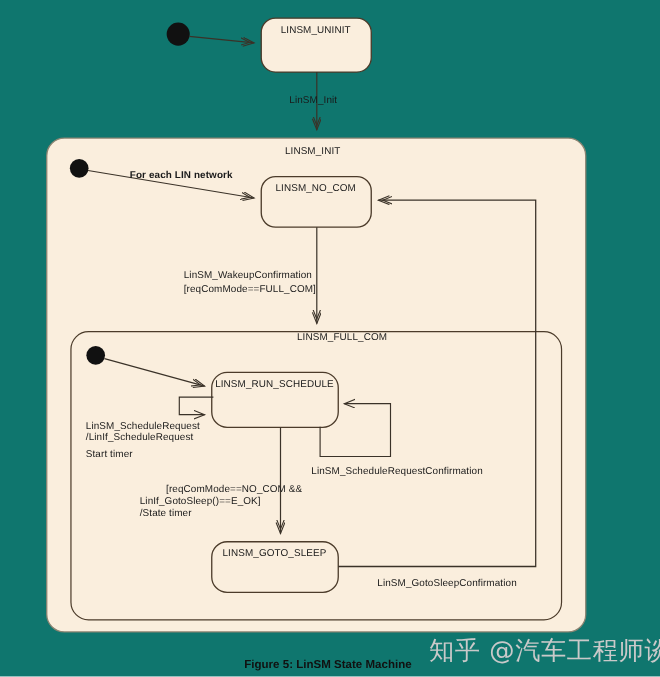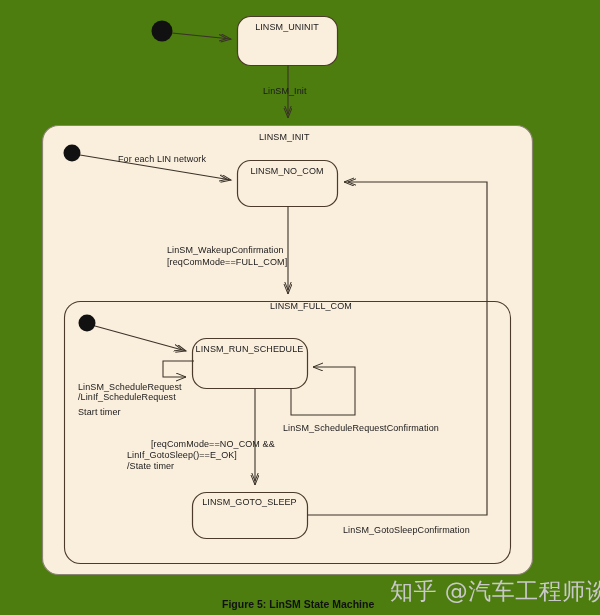--- a/index.html
+++ b/index.html
@@ -4,21 +4,21 @@
 <style>
   html, body {
     margin: 0;
     padding: 0;
     background: #ffffff;
   }
   #page {
     position: relative;
     width: 600px;
     height: 615px;
-    background: #4d7c0f;
+    background: #0f766e;
     font-family: "Liberation Sans", sans-serif;
     overflow: hidden;
   }
   #diagram-svg {
     position: absolute;
     left: 0;
     top: 0;
     width: 600px;
     height: 615px;
   }
@@ -113,21 +113,21 @@
   <div class="lbl state-name" style="left:192px; top:344px; width:115px;">LINSM_RUN_SCHEDULE</div>
 
   <div class="lbl state-name" style="left:192px; top:497px; width:115px;">LINSM_GOTO_SLEEP</div>
 
   <div class="lbl region-name" style="left:259px; top:132px;">LINSM_INIT</div>
 
   <div class="lbl region-name" style="left:246px; top:301px;padding-left:24px;">LINSM_FULL_COM</div>
 
   <div class="lbl" style="left:263px; top:86px;">LinSM_Init</div>
 
-  <div class="lbl" style="left:118px; top:154px;">For each LIN network</div>
+  <div class="lbl" style="left:118px; top:154px;font-weight:bold;">For each LIN network</div>
 
   <div class="lbl" style="left:167px; top:245px;">LinSM_WakeupConfirmation</div>
   <div class="lbl" style="left:167px; top:257px;">[reqComMode==FULL_COM]</div>
 
   <div class="lbl" style="left:78px; top:382px;">LinSM_ScheduleRequest</div>
   <div class="lbl" style="left:78px; top:392px;">/LinIf_ScheduleRequest</div>
   <div class="lbl" style="left:78px; top:407px;text-align:center;">Start timer</div>
 
   <div class="lbl" style="left:283px; top:423px;">LinSM_ScheduleRequestConfirmation</div>
 

